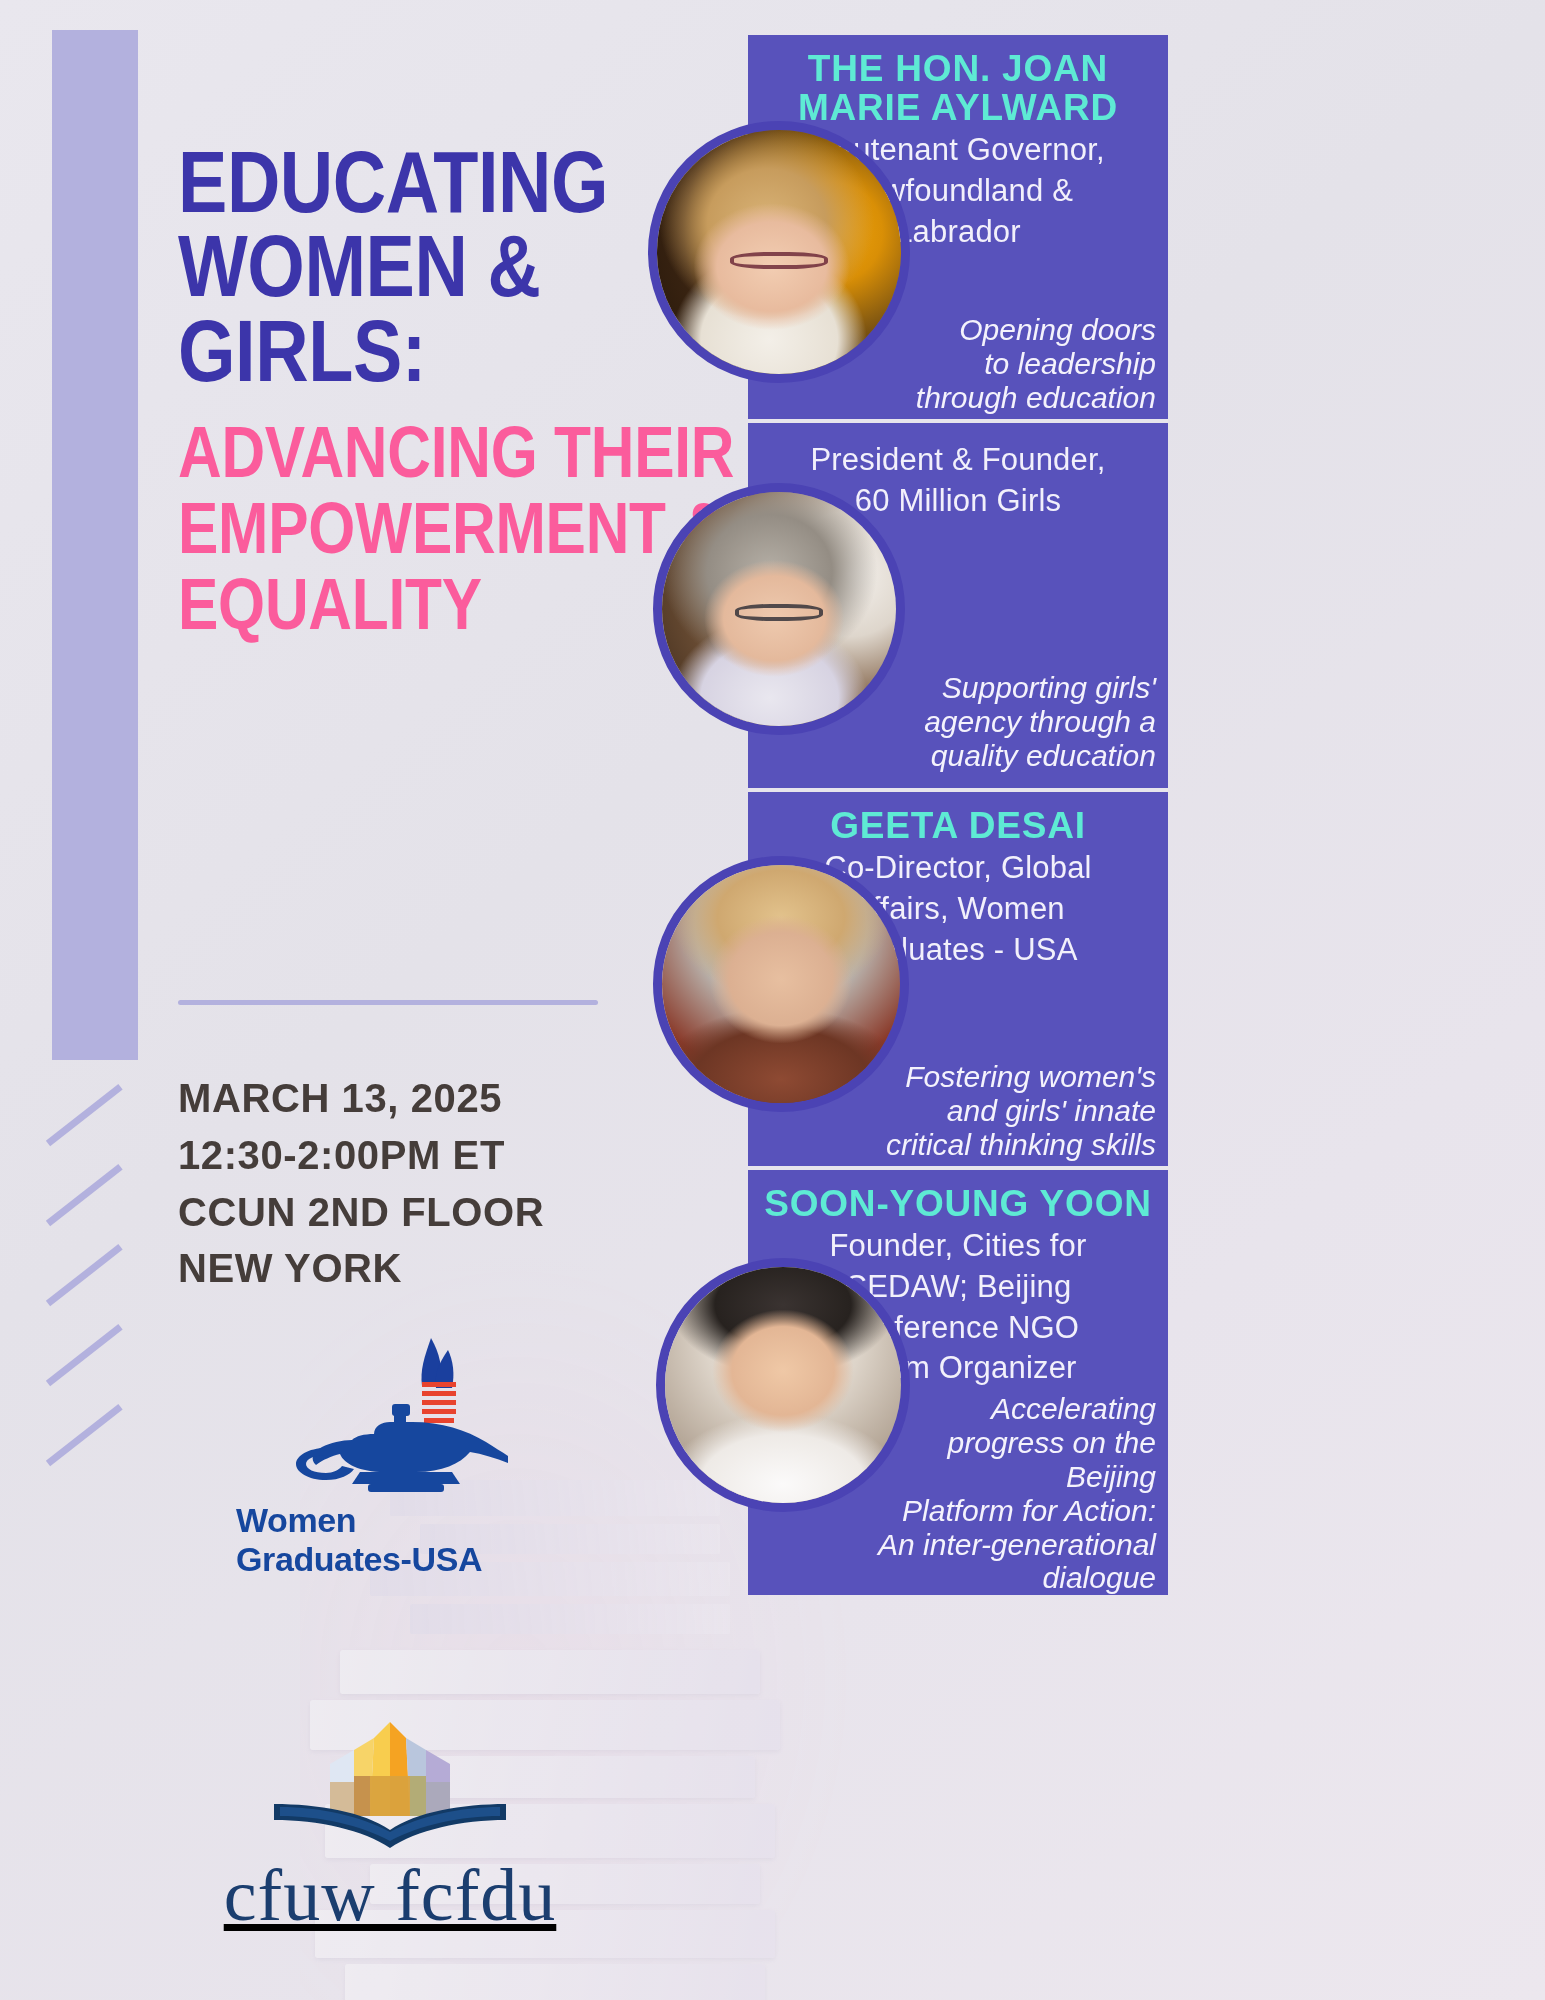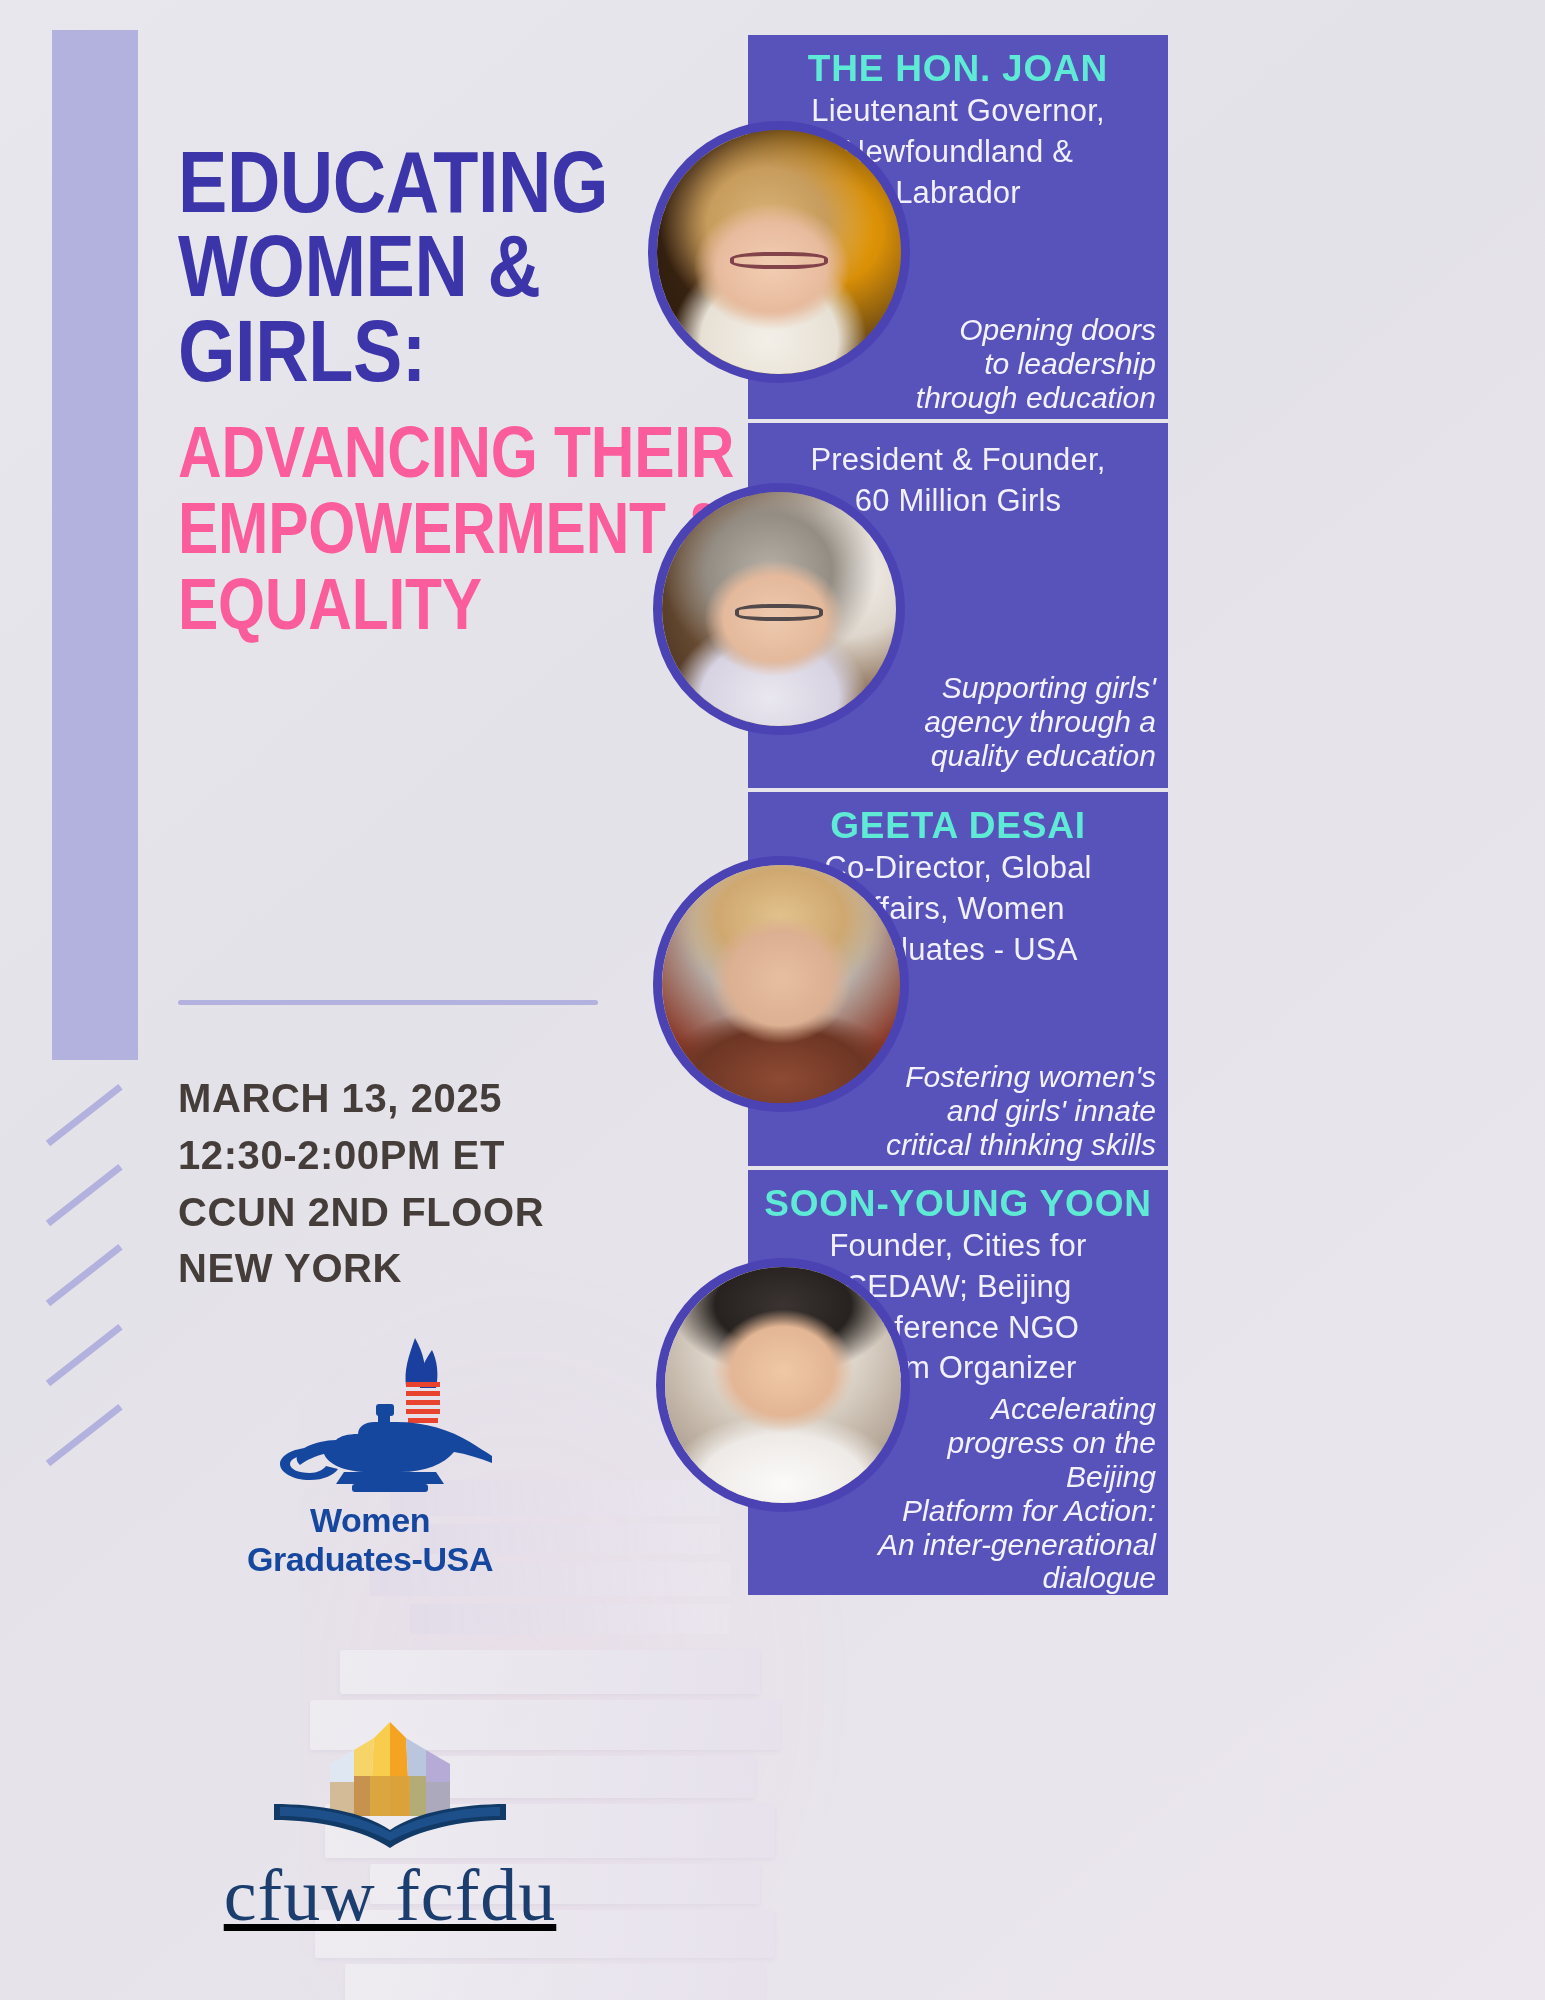--- a/index.html
+++ b/index.html
@@ -149,25 +149,25 @@
     font-size: 40px;
     line-height: 1.42;
     letter-spacing: 0.6px;
     color: #453d3a;
     text-transform: uppercase;
   }
 
   
   .logo-wg {
     position: absolute;
-    left: 220px;
+    left: 236px;
     top: 1330px;
     width: 300px;
     height: 260px;
-    text-align: center;
+    text-align: left;
   }
   .lamp-svg { display: block; margin: 0 auto; }
   .wg-name {
     margin-top: 2px;
     color: #16479e;
     font-family: "Liberation Sans", sans-serif;
     font-weight: 700;
     font-size: 34px;
     line-height: 1.08;
     letter-spacing: -0.4px;
@@ -375,20 +375,21 @@
             radial-gradient(ellipse 32% 26% at 47% 56%, #f2cdb2 0%, #e8bb9e 70%, rgba(232,187,158,0) 100%),
             radial-gradient(ellipse 44% 40% at 45% 38%, #d9b377 0%, #c79c5d 55%, rgba(199,156,93,0) 100%),
             radial-gradient(ellipse 40% 36% at 46% 86%, #f3efe8 0%, #e7e0d4 70%, rgba(231,224,212,0) 100%);">
           </div>
           <div style="position:absolute; left:30%; top:50%; width:40%; height:7%;
                       border-radius:40%; border:4px solid #6e2b3a; opacity:.85;"></div>
         </div>
       </div>
       <div class="panel-text">
         <div class="sp-name">THE HON. JOAN</div>
+        <div class="sp-name">MARIE AYLWARD</div>
         <div class="sp-role">Lieutenant Governor,</div>
         <div class="sp-role">Newfoundland &amp;</div>
         <div class="sp-role">Labrador</div>
       </div>
       <div class="sp-quote" style="top:278px;">
         <div>Opening doors</div>
         <div>to leadership</div>
         <div>through education</div>
       </div>
     </div>

